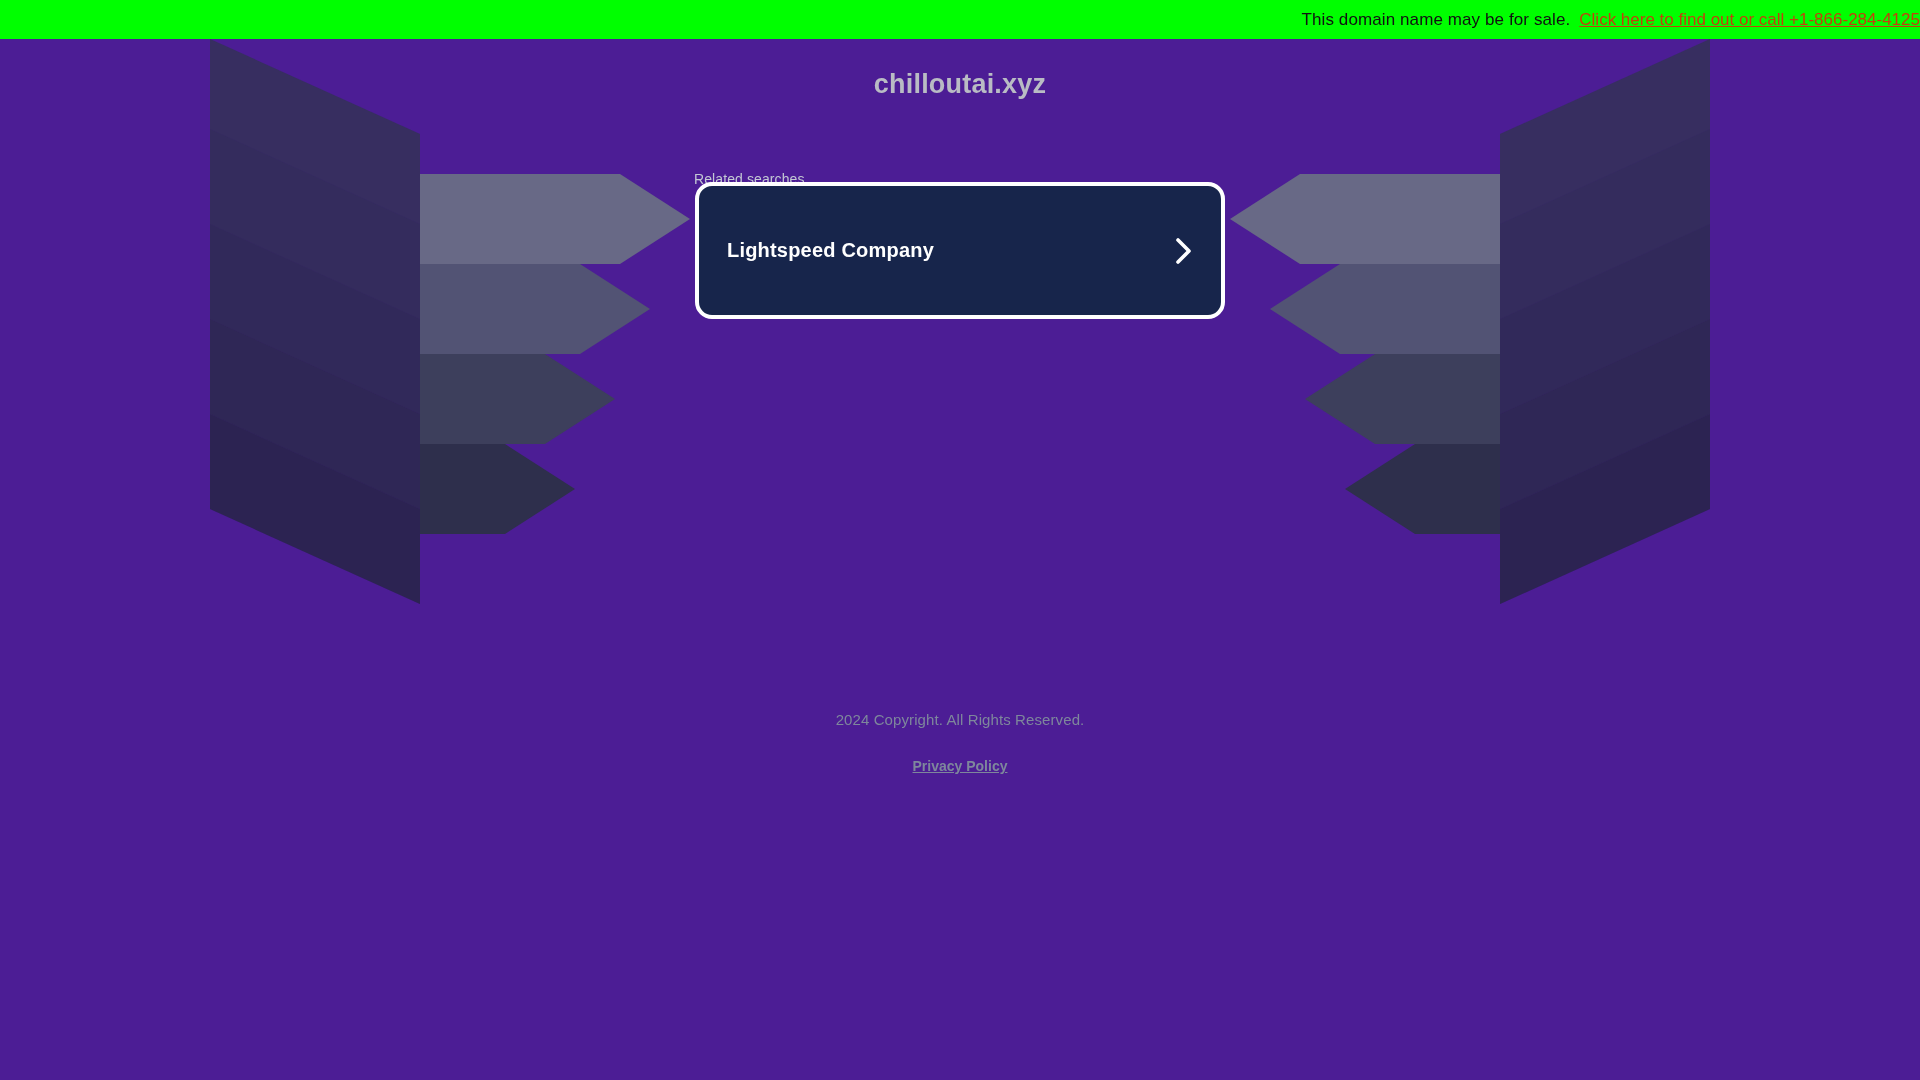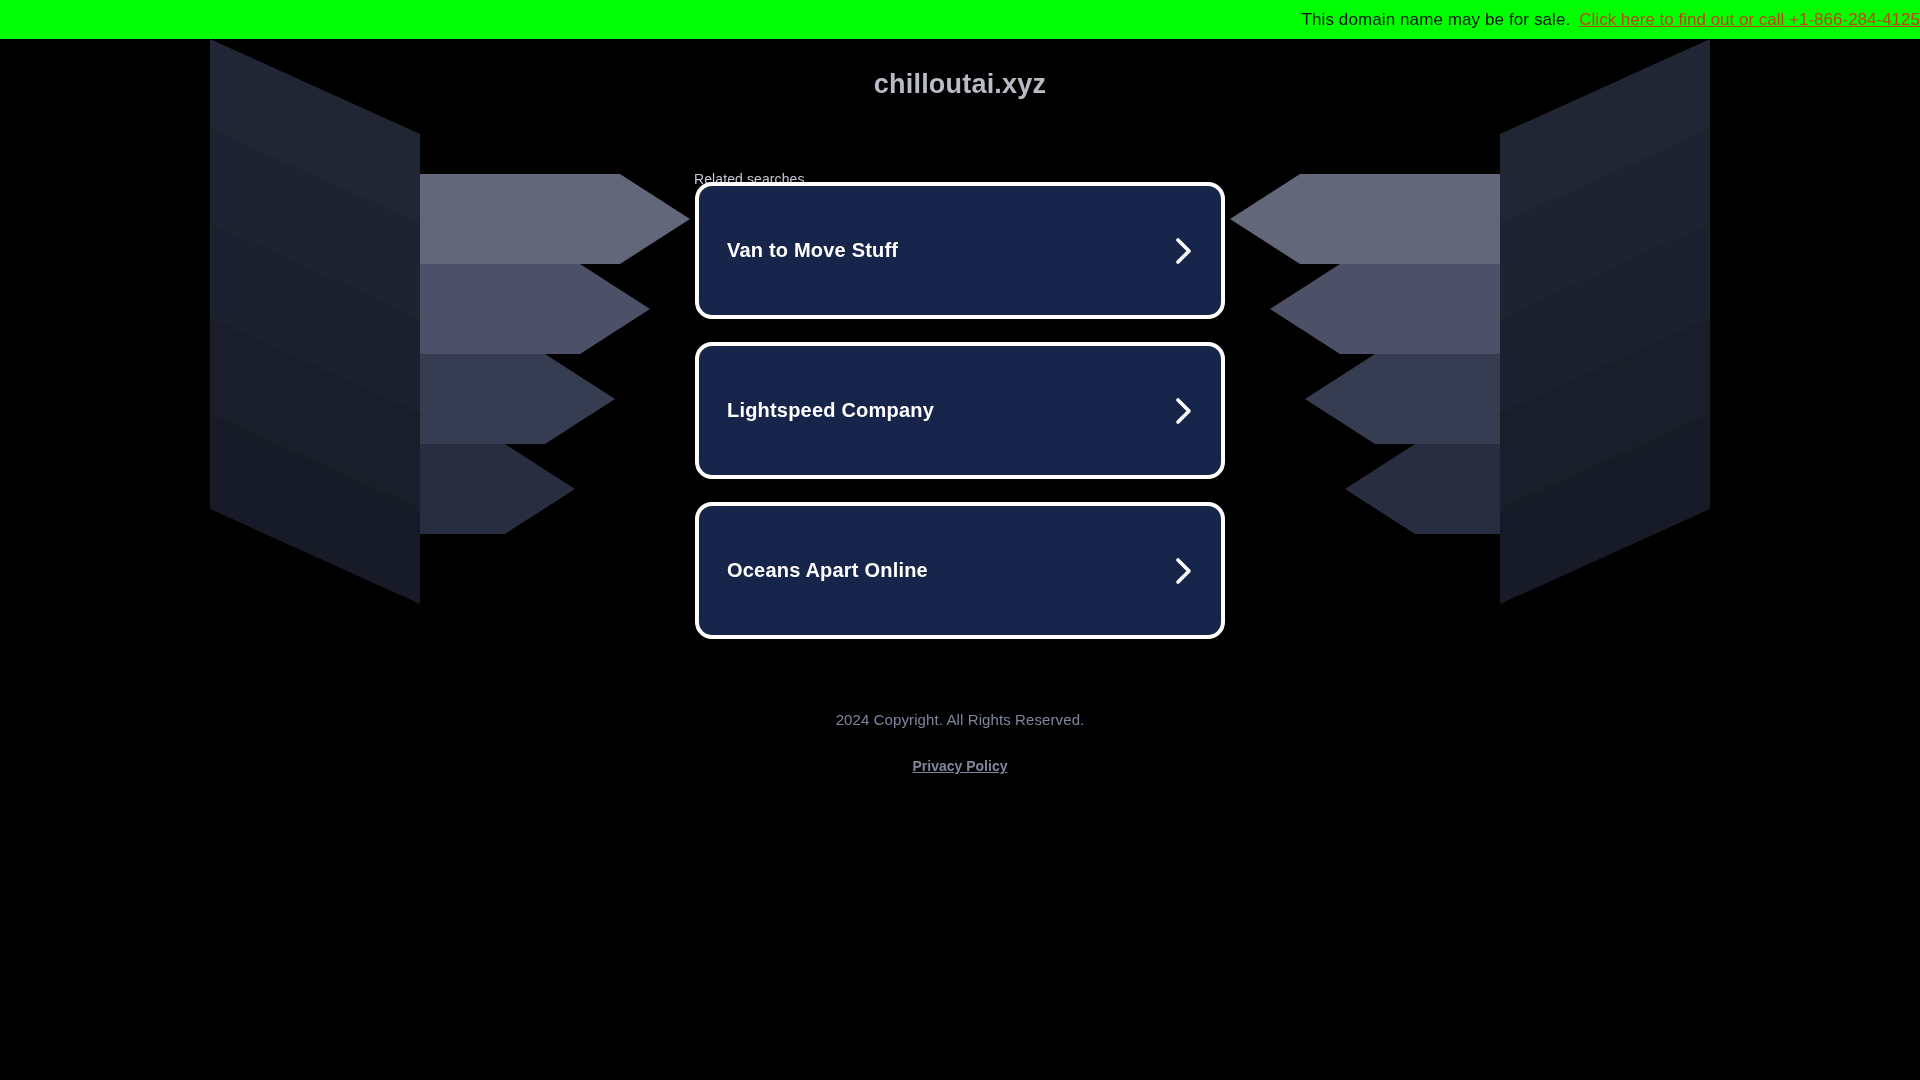--- a/index.html
+++ b/index.html
@@ -38,21 +38,21 @@
     white-space:nowrap;
     cursor:pointer;
   }
 
   
   #stage{
     position:absolute;
     top:39px; left:0;
     width:1920px;
     height:1041px;
-    background:#000000;
+    background:#4c1d95;
     overflow:hidden;
   }
 
   
   #backdrop{
     position:absolute;
     top:0; left:0;
     width:1920px;
     height:600px;
     overflow:hidden;
@@ -196,46 +196,30 @@
   </div>
 
   <div id="content">
 
     <div id="domain-title">chilloutai.xyz</div>
 
     <div id="related-label">Related searches</div>
 
     <div id="cards">
 
-      <div class="card">
-        <span class="card-title">Van to Move Stuff</span>
-        <span class="card-chevron">
-          <svg width="18" height="28" viewBox="0 0 18 28" xmlns="http://www.w3.org/2000/svg">
-            <polyline points="3,3 14,14 3,25" fill="none" stroke="#ffffff" stroke-width="3.6" stroke-linecap="round" stroke-linejoin="round"></polyline>
-          </svg>
-        </span>
-      </div>
 
       <div class="card">
         <span class="card-title">Lightspeed Company</span>
         <span class="card-chevron">
           <svg width="18" height="28" viewBox="0 0 18 28" xmlns="http://www.w3.org/2000/svg">
             <polyline points="3,3 14,14 3,25" fill="none" stroke="#ffffff" stroke-width="3.6" stroke-linecap="round" stroke-linejoin="round"></polyline>
           </svg>
         </span>
       </div>
 
-      <div class="card">
-        <span class="card-title">Oceans Apart Online</span>
-        <span class="card-chevron">
-          <svg width="18" height="28" viewBox="0 0 18 28" xmlns="http://www.w3.org/2000/svg">
-            <polyline points="3,3 14,14 3,25" fill="none" stroke="#ffffff" stroke-width="3.6" stroke-linecap="round" stroke-linejoin="round"></polyline>
-          </svg>
-        </span>
-      </div>
 
     </div>
 
     <div id="footer">
       <div id="copyright">2024 Copyright. All Rights Reserved.</div>
       <a id="privacy-policy">Privacy Policy</a>
     </div>
 
   </div>
 </div>

